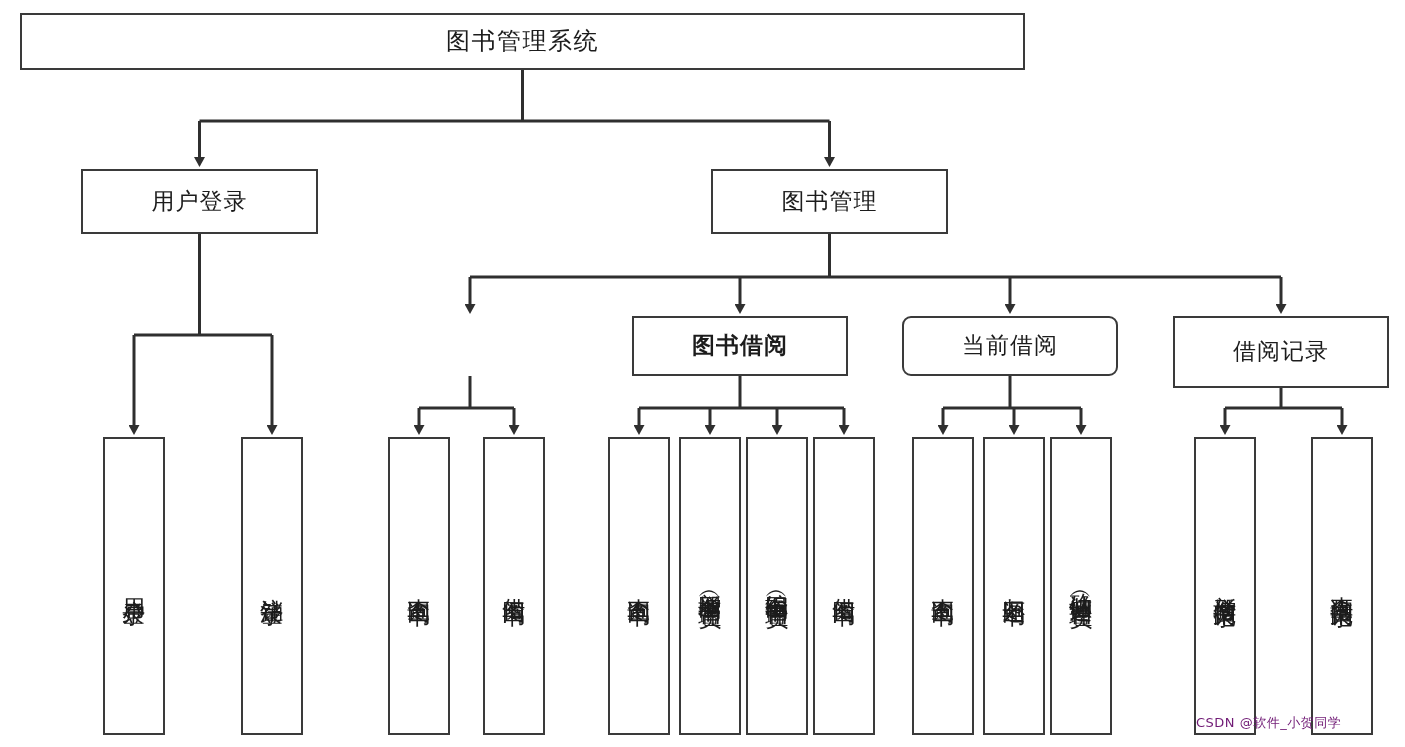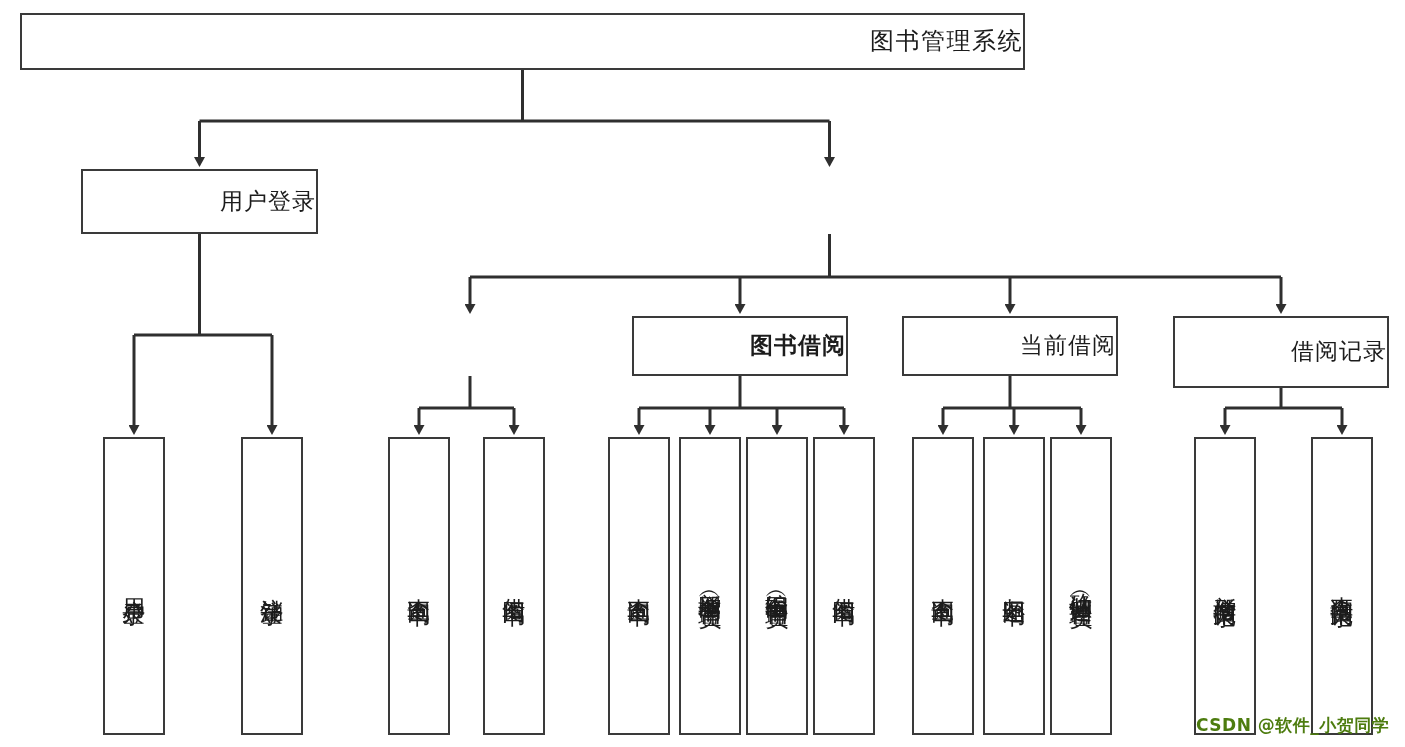--- a/index.html
+++ b/index.html
@@ -26,21 +26,21 @@
     height: 747px;
     pointer-events: none;
   }
   .node {
     position: absolute;
     box-sizing: border-box;
     border: 2px solid #3a3a3a;
     background: #ffffff;
     display: flex;
     align-items: center;
-    justify-content: flex-end;
+    justify-content: center;
     color: #1c1c1c;
     z-index: 2;
   }
   .node-label {
     display: block;
     text-align: center;
     line-height: 1.18;
     white-space: nowrap;
   }
   
@@ -61,27 +61,26 @@
     writing-mode: vertical-rl;
     text-orientation: upright;
     font-size: 23px;
     line-height: 1.06;
     letter-spacing: 2px;
     white-space: nowrap;
     transform: translateY(-2px);
   }
   .watermark {
     position: absolute;
-    font-size: 17px;
-    color: #4d7c0f;
+    font-size: 13px;
+    color: #701a75;
     letter-spacing: 0.5px;
     white-space: nowrap;
     z-index: 5;
     font-family: "DejaVu Sans", "Liberation Sans", sans-serif;
-    font-weight: bold;
   }
 </style>
 </head>
 <body>
 
 <div id="diagram-canvas">
   <svg id="edge-layer" width="1405" height="747" viewBox="0 0 1405 747">
     <defs>
       <marker id="arrow-head" markerWidth="10" markerHeight="11" refX="1" refY="5.5" orient="auto" markerUnits="userSpaceOnUse">
         <path d="M0,0 L10,5.5 L0,11 z" fill="#2f2f2f"></path>
@@ -124,25 +123,28 @@
       </g>
   </svg>
 
   <div class="node root horiz" style="left: 20px; top: 13px; width: 1005px; height: 57px;">
     <span class="node-label">图书管理系统</span>
   </div>
 
   <div class="node horiz" style="left: 81px; top: 169px; width: 237px; height: 65px;">
     <span class="node-label">用户登录</span>
   </div>
+  <div class="node horiz" style="left: 711px; top: 169px; width: 237px; height: 65px;">
+    <span class="node-label">图书管理</span>
+  </div>
 
   <div class="node horiz" style="left: 632px; top: 316px; width: 216px; height: 60px; font-weight: bold;">
     <span class="node-label">图书借阅</span>
   </div>
-  <div class="node horiz" style="left: 902px; top: 316px; width: 216px; height: 60px;">
+  <div class="node horiz" style="left: 902px; top: 316px; width: 216px; height: 60px; border-radius: 9px;">
     <span class="node-label">当前借阅</span>
   </div>
   <div class="node horiz" style="left: 1173px; top: 316px; width: 216px; height: 72px;">
     <span class="node-label">借阅记录</span>
   </div>
 
   <div class="node vert" style="left: 103px; top: 437px; width: 62px; height: 298px;">
     <span class="node-label">用户登录</span>
   </div>
   <div class="node vert" style="left: 241px; top: 437px; width: 62px; height: 298px;">

